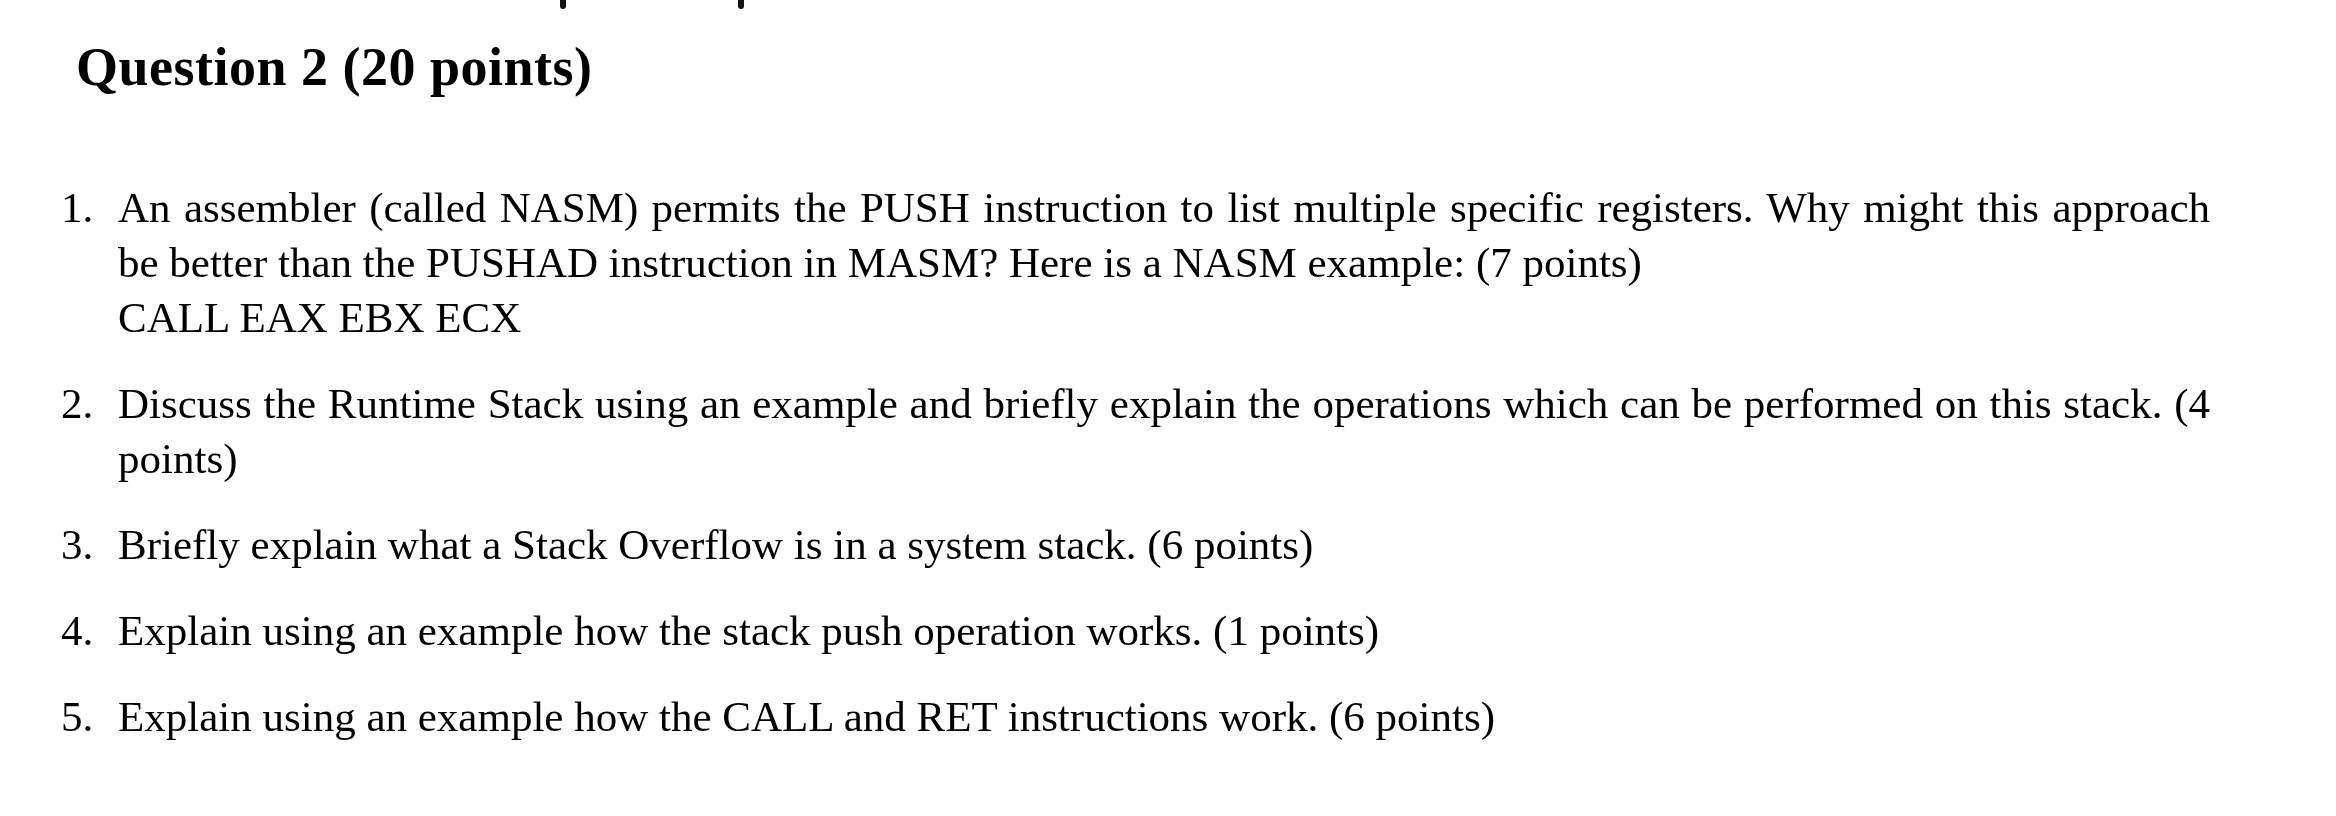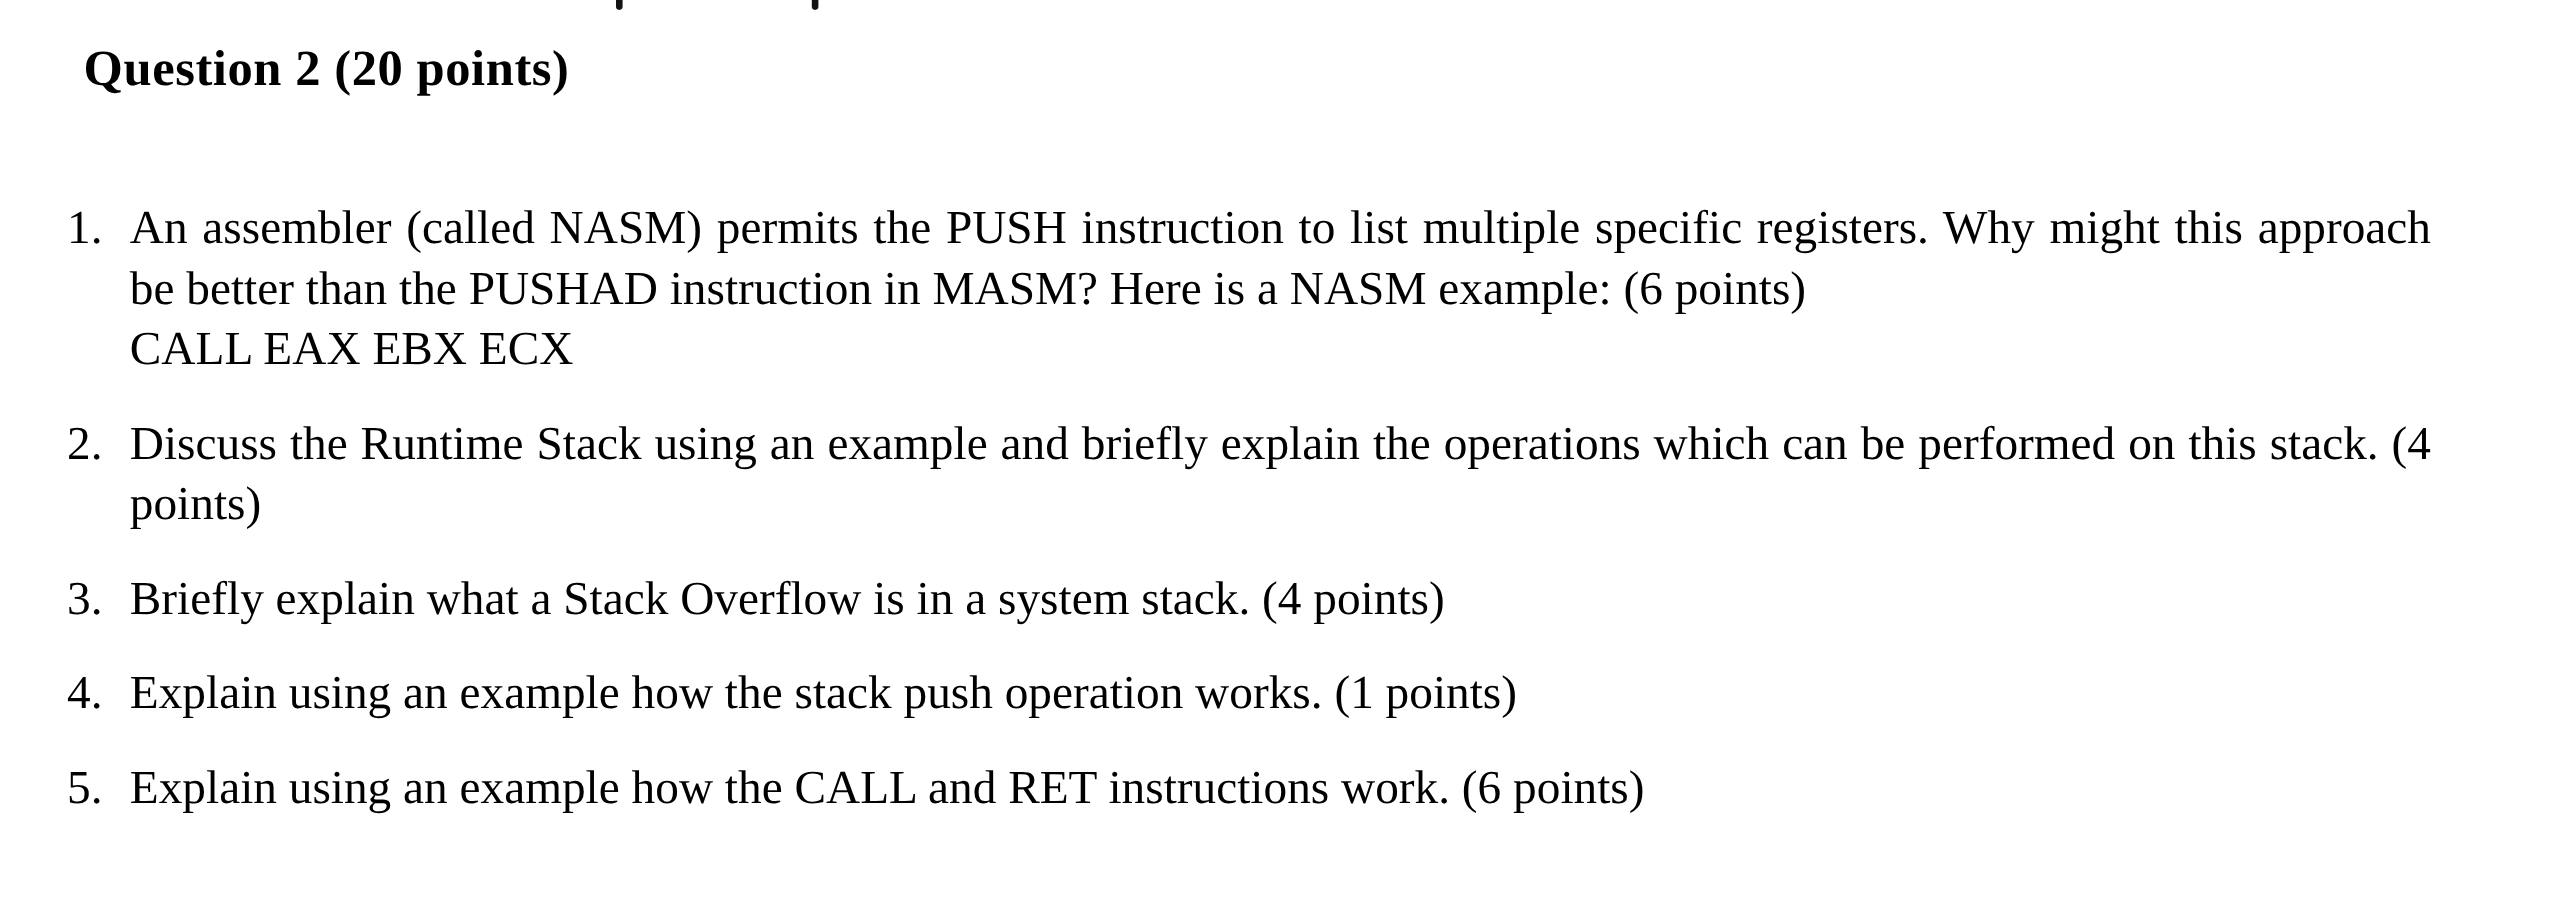--- a/index.html
+++ b/index.html
@@ -23,21 +23,21 @@
     background: #131313;
     border-radius: 0 0 3px 3px;
   }
   .fragment.f1 { left: 560px; }
   .fragment.f2 { left: 738px; }
   .heading {
     position: absolute;
     left: 76px;
     top: 36px;
     margin: 0;
-    font-size: 46px;
+    font-size: 54px;
     font-weight: bold;
     line-height: 1.15;
     letter-spacing: 0.5px;
     white-space: nowrap;
   }
   .question-list {
     position: absolute;
     left: 61px;
     top: 180px;
     width: 2149px; 
@@ -77,33 +77,33 @@
 
   <div class="fragment f1"></div>
   <div class="fragment f2"></div>
 
   <h1 class="heading">Question 2 (20 points)</h1>
 
   <ol class="question-list">
 
     <li class="question-item">
       <span class="item-number">1.</span>
-      <p class="item-text">An assembler (called NASM) permits the PUSH instruction to list multiple specific registers. Why might this approach be better than the PUSHAD instruction in MASM? Here is a NASM example: (6 points)</p>
+      <p class="item-text">An assembler (called NASM) permits the PUSH instruction to list multiple specific registers. Why might this approach be better than the PUSHAD instruction in MASM? Here is a NASM example: (7 points)</p>
       <p class="item-code">CALL EAX EBX ECX</p>
     </li>
 
     <li class="question-item">
       <span class="item-number">2.</span>
       <p class="item-text">Discuss the Runtime Stack using an example and briefly explain the operations which can be performed on this stack. (4 points)</p>
 
     </li>
 
     <li class="question-item">
       <span class="item-number">3.</span>
-      <p class="item-text">Briefly explain what a Stack Overflow is in a system stack. (4 points)</p>
+      <p class="item-text">Briefly explain what a Stack Overflow is in a system stack. (6 points)</p>
 
     </li>
 
     <li class="question-item">
       <span class="item-number">4.</span>
       <p class="item-text">Explain using an example how the stack push operation works. (1 points)</p>
 
     </li>
 
     <li class="question-item">

